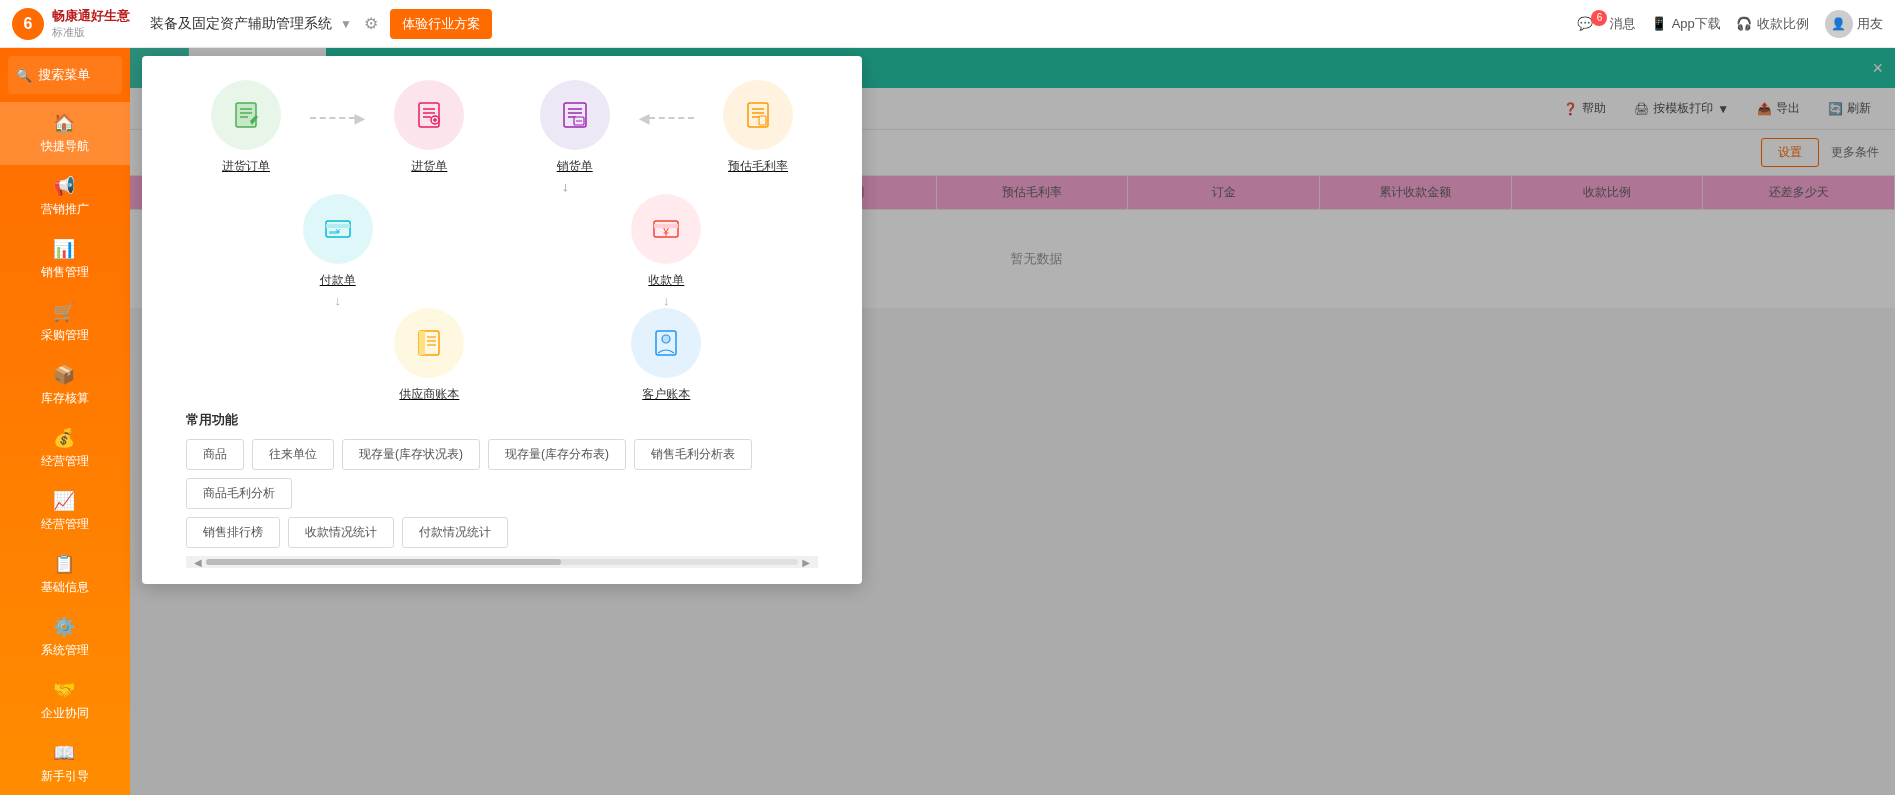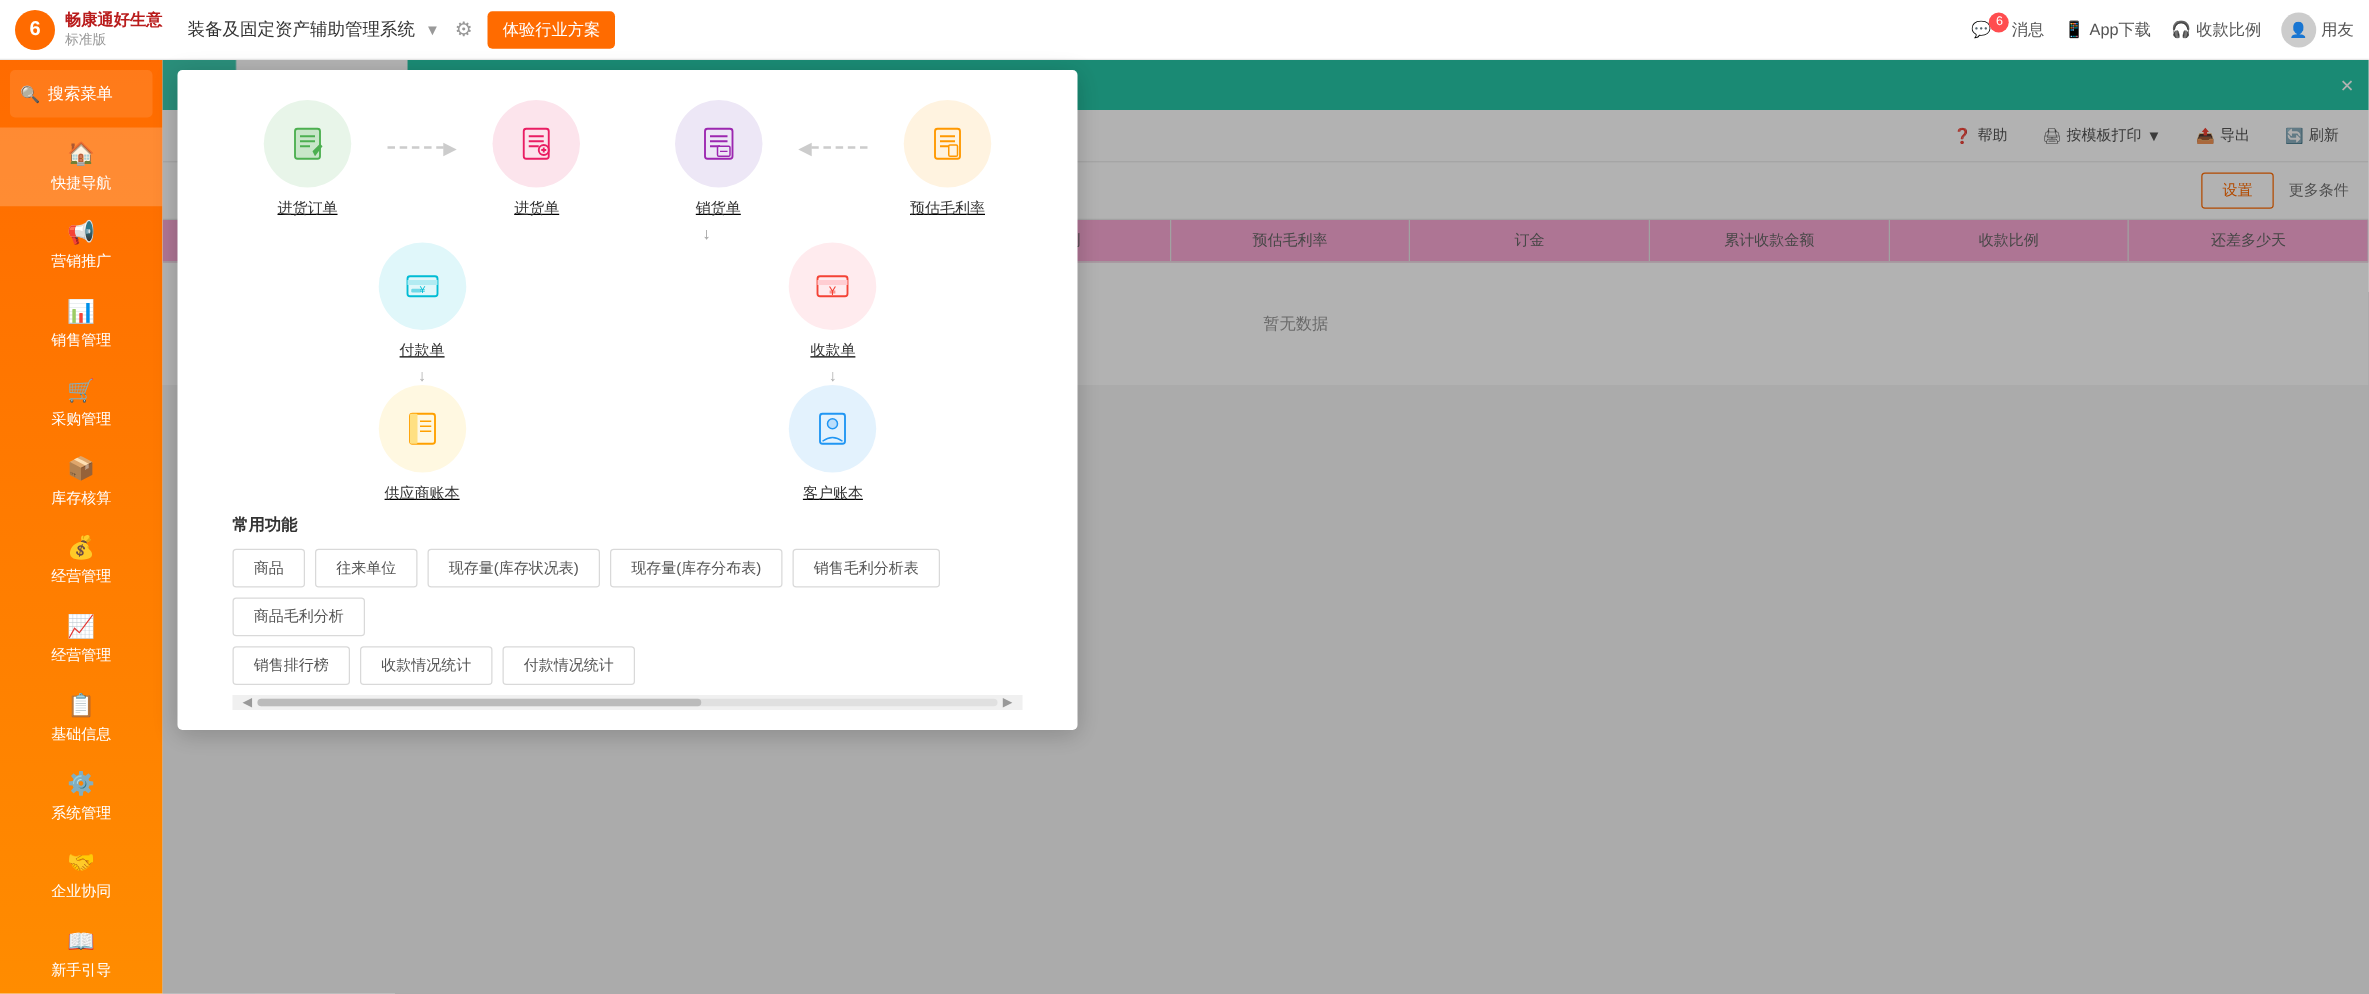--- a/index.html
+++ b/index.html
@@ -545,21 +545,21 @@
         <div style="display:flex; justify-content:space-between;">
           <div style="width:48%; display:flex; justify-content:center;">
             <span style="color:#aaa;">↓</span>
           </div>
           <div style="width:48%; display:flex; justify-content:center;">
             <span style="color:#aaa;">↓</span>
           </div>
         </div>
 
         <div style="display:flex; align-items:center; justify-content:space-between; margin-bottom:8px;">
-          <div style="width:48%; display:flex; justify-content:center;">
+          <div style="width:48%; display:flex; justify-content:flex-end;">
             <div class="flow-node-wrap">
               <div class="flow-node flow-light-orange">
                 <svg width="32" height="32" viewBox="0 0 32 32" fill="none">
                   <rect x="6" y="4" width="20" height="24" rx="2" fill="#fff8e1" stroke="#ffa000" stroke-width="1.5"></rect>
                   <rect x="6" y="4" width="6" height="24" rx="1" fill="#ffe082"></rect>
                   <line x1="14" y1="10" x2="23" y2="10" stroke="#ffa000" stroke-width="1.2"></line>
                   <line x1="14" y1="14" x2="23" y2="14" stroke="#ffa000" stroke-width="1.2"></line>
                   <line x1="14" y1="18" x2="23" y2="18" stroke="#ffa000" stroke-width="1.2"></line>
                 </svg>
               </div>

